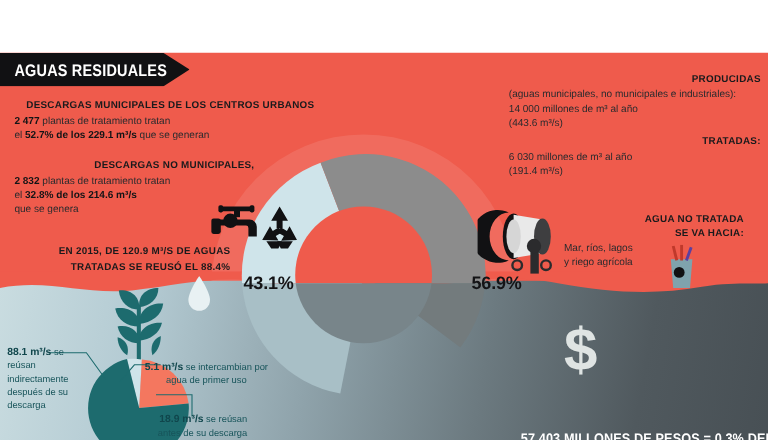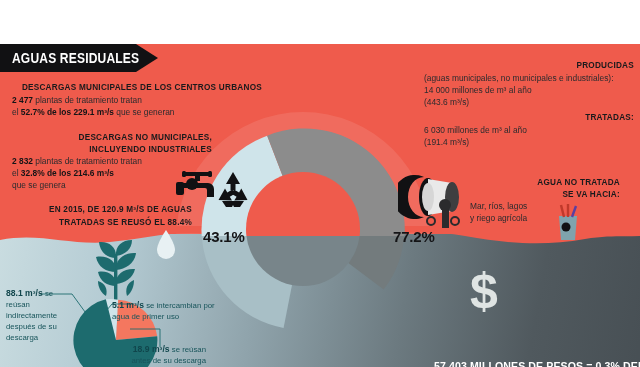--- a/index.html
+++ b/index.html
@@ -130,21 +130,21 @@
   .pie-wrap { position: absolute; left: 73px; top: 253px; width: 86px; height: 86px; }
   .pie-wrap svg { display: block; }
 
   .leader { position: absolute; }
   .leader svg { display: block; }
 
   
   .wlabel { position: absolute; color: #17545a; font-size: 7.8px; line-height: 11px; }
   .wlabel b { font-weight: bold; color: #10464c; font-size: 8.6px; }
   #lbl-88 { left: 6px; top: 244px; width: 62px; }
-  #lbl-51 { left: 112px; top: 256px; width: 120px; }
+  #lbl-51 { left: 112px; top: 256px; width: 120px; text-align: center; }
   #lbl-189 { left: 131px; top: 300px; width: 75px; text-align: right; }
 
   
   #cost-copy {
     position: absolute; left: 434px; top: 272px; width: 190px;
     color: #c9cfcf; font-size: 8px; line-height: 11.5px;
   }
   #cost-figure {
     position: absolute; left: 434px; top: 316px; width: 200px;
     color: #ffffff; font-size: 11.5px; font-weight: bold;
@@ -185,21 +185,20 @@
     </div>
     <div class="body">
       <span>el</span>
       <b>52.7% de los 229.1 m³/s</b>
       <span>que se generan</span>
     </div>
   </div>
 
   <div class="tblock" id="desc-no-municipales">
     <div class="head">DESCARGAS NO MUNICIPALES,</div>
-    <div class="head">INCLUYENDO INDUSTRIALES</div>
     <div class="body">
       <b>2 832</b>
       <span>plantas de tratamiento tratan</span>
     </div>
     <div class="body">
       <span>el</span>
       <b>32.8% de los 214.6 m³/s</b>
     </div>
     <div class="body">que se genera</div>
   </div>
@@ -250,21 +249,21 @@
 
       <g clip-path="url(#clip-below-water)">
         <path d="M107,107 L107,7 A100,100 0 0 0 53.4,192.4 Z" fill="#a8bfc6" transform="rotate(-21 107 107)"></path>
         <path d="M107,107 L107,7 A100,100 0 0 1 160.6,192.4 Z" fill="#737b7d" transform="rotate(-21 107 107)"></path>
         <circle cx="107" cy="107" r="57" fill="#78858a"></circle>
       </g>
     </svg>
   </div>
 
   <div class="donut-label" id="pct-reuse">43.1%</div>
-  <div class="donut-label" id="pct-untreated">77.2%</div>
+  <div class="donut-label" id="pct-untreated">56.9%</div>
 
   <div class="icon" id="faucet-icon">
     <svg width="44" height="42" viewBox="0 0 44 42">
       <rect x="8" y="2" width="26" height="4" rx="2" fill="#111113"></rect>
       <rect x="19" y="4" width="5" height="7" fill="#111113"></rect>
       <rect x="6" y="1" width="4" height="6" rx="1.5" fill="#111113"></rect>
       <rect x="32" y="1" width="4" height="6" rx="1.5" fill="#111113"></rect>
       <path d="M2,13 h30 a6,6 0 0 1 6,6 v8 h-7 v-7 a2,2 0 0 0 -2,-2 h-27 z" fill="#111113"></path>
       <rect x="0" y="12" width="8" height="13" rx="2" fill="#111113"></rect>
       <circle cx="16" cy="14" r="6" fill="#111113"></circle>

